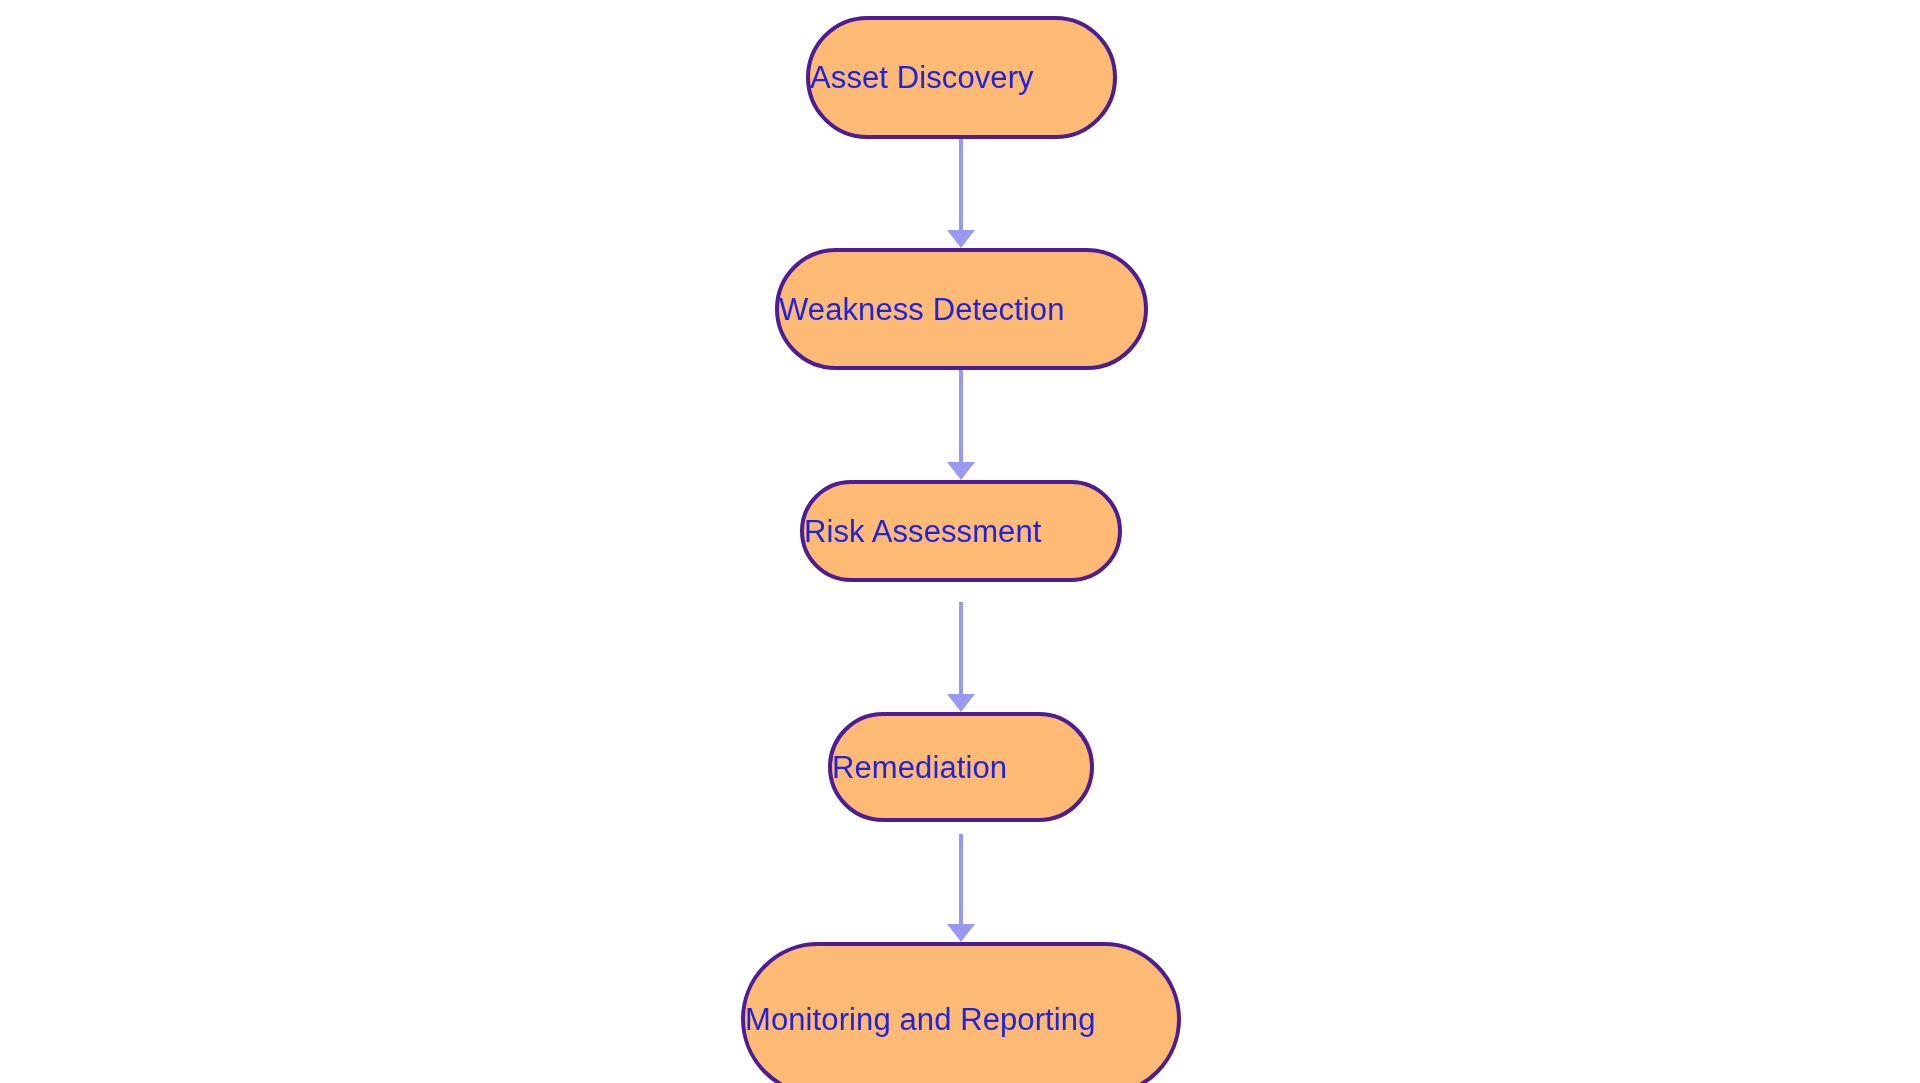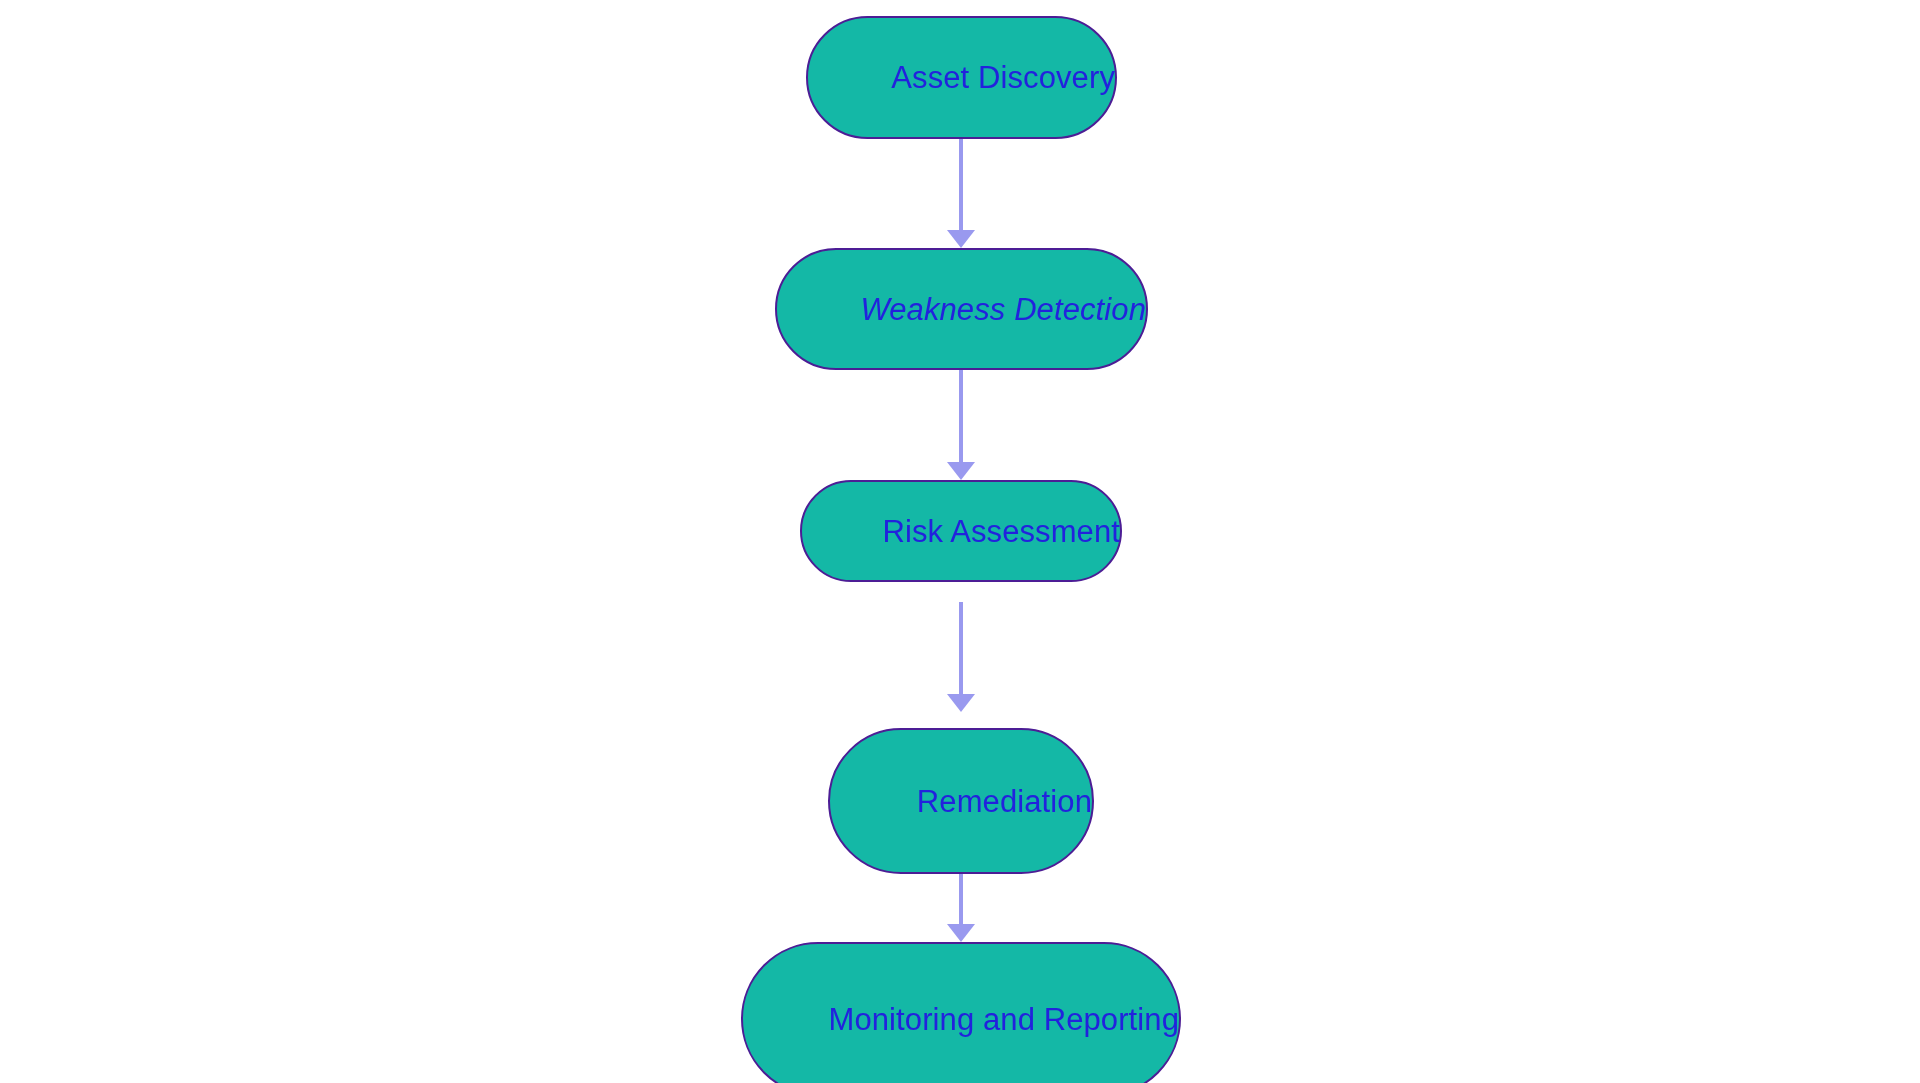--- a/index.html
+++ b/index.html
@@ -30,26 +30,26 @@
   .node-layer {
     position: absolute;
     top: 0;
     left: 0;
     width: 1920px;
     height: 1083px;
   }
   .flow-node {
     position: absolute;
     box-sizing: border-box;
-    background: #14b8a6;
-    border: 2px solid #4c1d95;
+    background: #fdba74;
+    border: 4px solid #4c1d95;
     border-radius: 999px;
     display: flex;
     align-items: center;
-    justify-content: flex-end;
+    justify-content: flex-start;
   }
   .flow-node-label {
     color: #2222dd;
     font-family: "Liberation Sans", sans-serif;
     font-size: 31px;
     font-weight: 400;
     line-height: 1;
     white-space: nowrap;
     letter-spacing: 0.1px;
   }
@@ -91,29 +91,29 @@
     </g>
 
   </svg>
 
   <div class="node-layer">
 
     <div class="flow-node" style="left:806px; top:16px; width:311px; height:123px;">
       <span class="flow-node-label">Asset Discovery</span>
     </div>
 
-    <div class="flow-node" style="left:775px; top:248px; width:373px; height:122px;font-style:italic;">
+    <div class="flow-node" style="left:775px; top:248px; width:373px; height:122px;">
       <span class="flow-node-label">Weakness Detection</span>
     </div>
 
     <div class="flow-node" style="left:800px; top:480px; width:322px; height:102px;">
       <span class="flow-node-label">Risk Assessment</span>
     </div>
 
-    <div class="flow-node" style="left:828px; top:728px; width:266px; height:146px;">
+    <div class="flow-node" style="left:828px; top:712px; width:266px; height:110px;">
       <span class="flow-node-label">Remediation</span>
     </div>
 
     <div class="flow-node" style="left:741px; top:942px; width:440px; height:154px;">
       <span class="flow-node-label">Monitoring and Reporting</span>
     </div>
 
   </div>
 
 </div>

